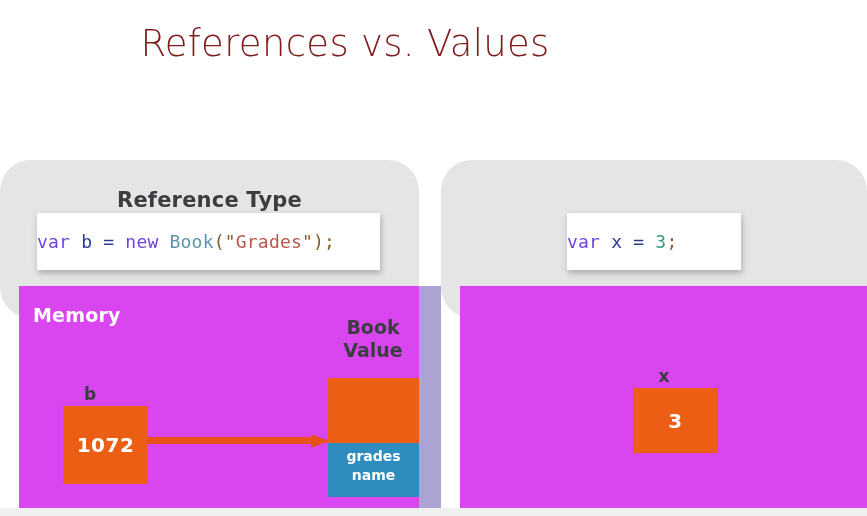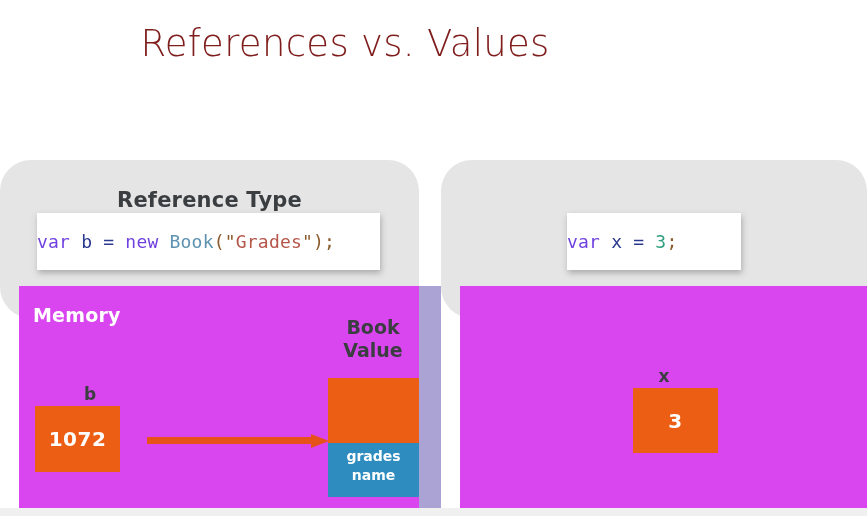--- a/index.html
+++ b/index.html
@@ -147,21 +147,21 @@
     justify-content: center;
     color: #ffffff;
     font-size: 20px;
     font-weight: bold;
     font-family: "DejaVu Sans", sans-serif;
     letter-spacing: 0.5px;
   }
 
   
   #label-b      { left: 43px;  top: 98px;  width: 56px; }
-  #box-b        { left: 16px;  top: 120px; width: 85px; height: 66px; }
+  #box-b        { left: 44px;  top: 120px; width: 85px; height: 78px; }
 
   #arrow-ref {
     position: absolute;
     left: 128px;
     top: 148px;
     width: 182px;
     height: 12px;
   }
   #arrow-ref .shaft {
     position: absolute;

